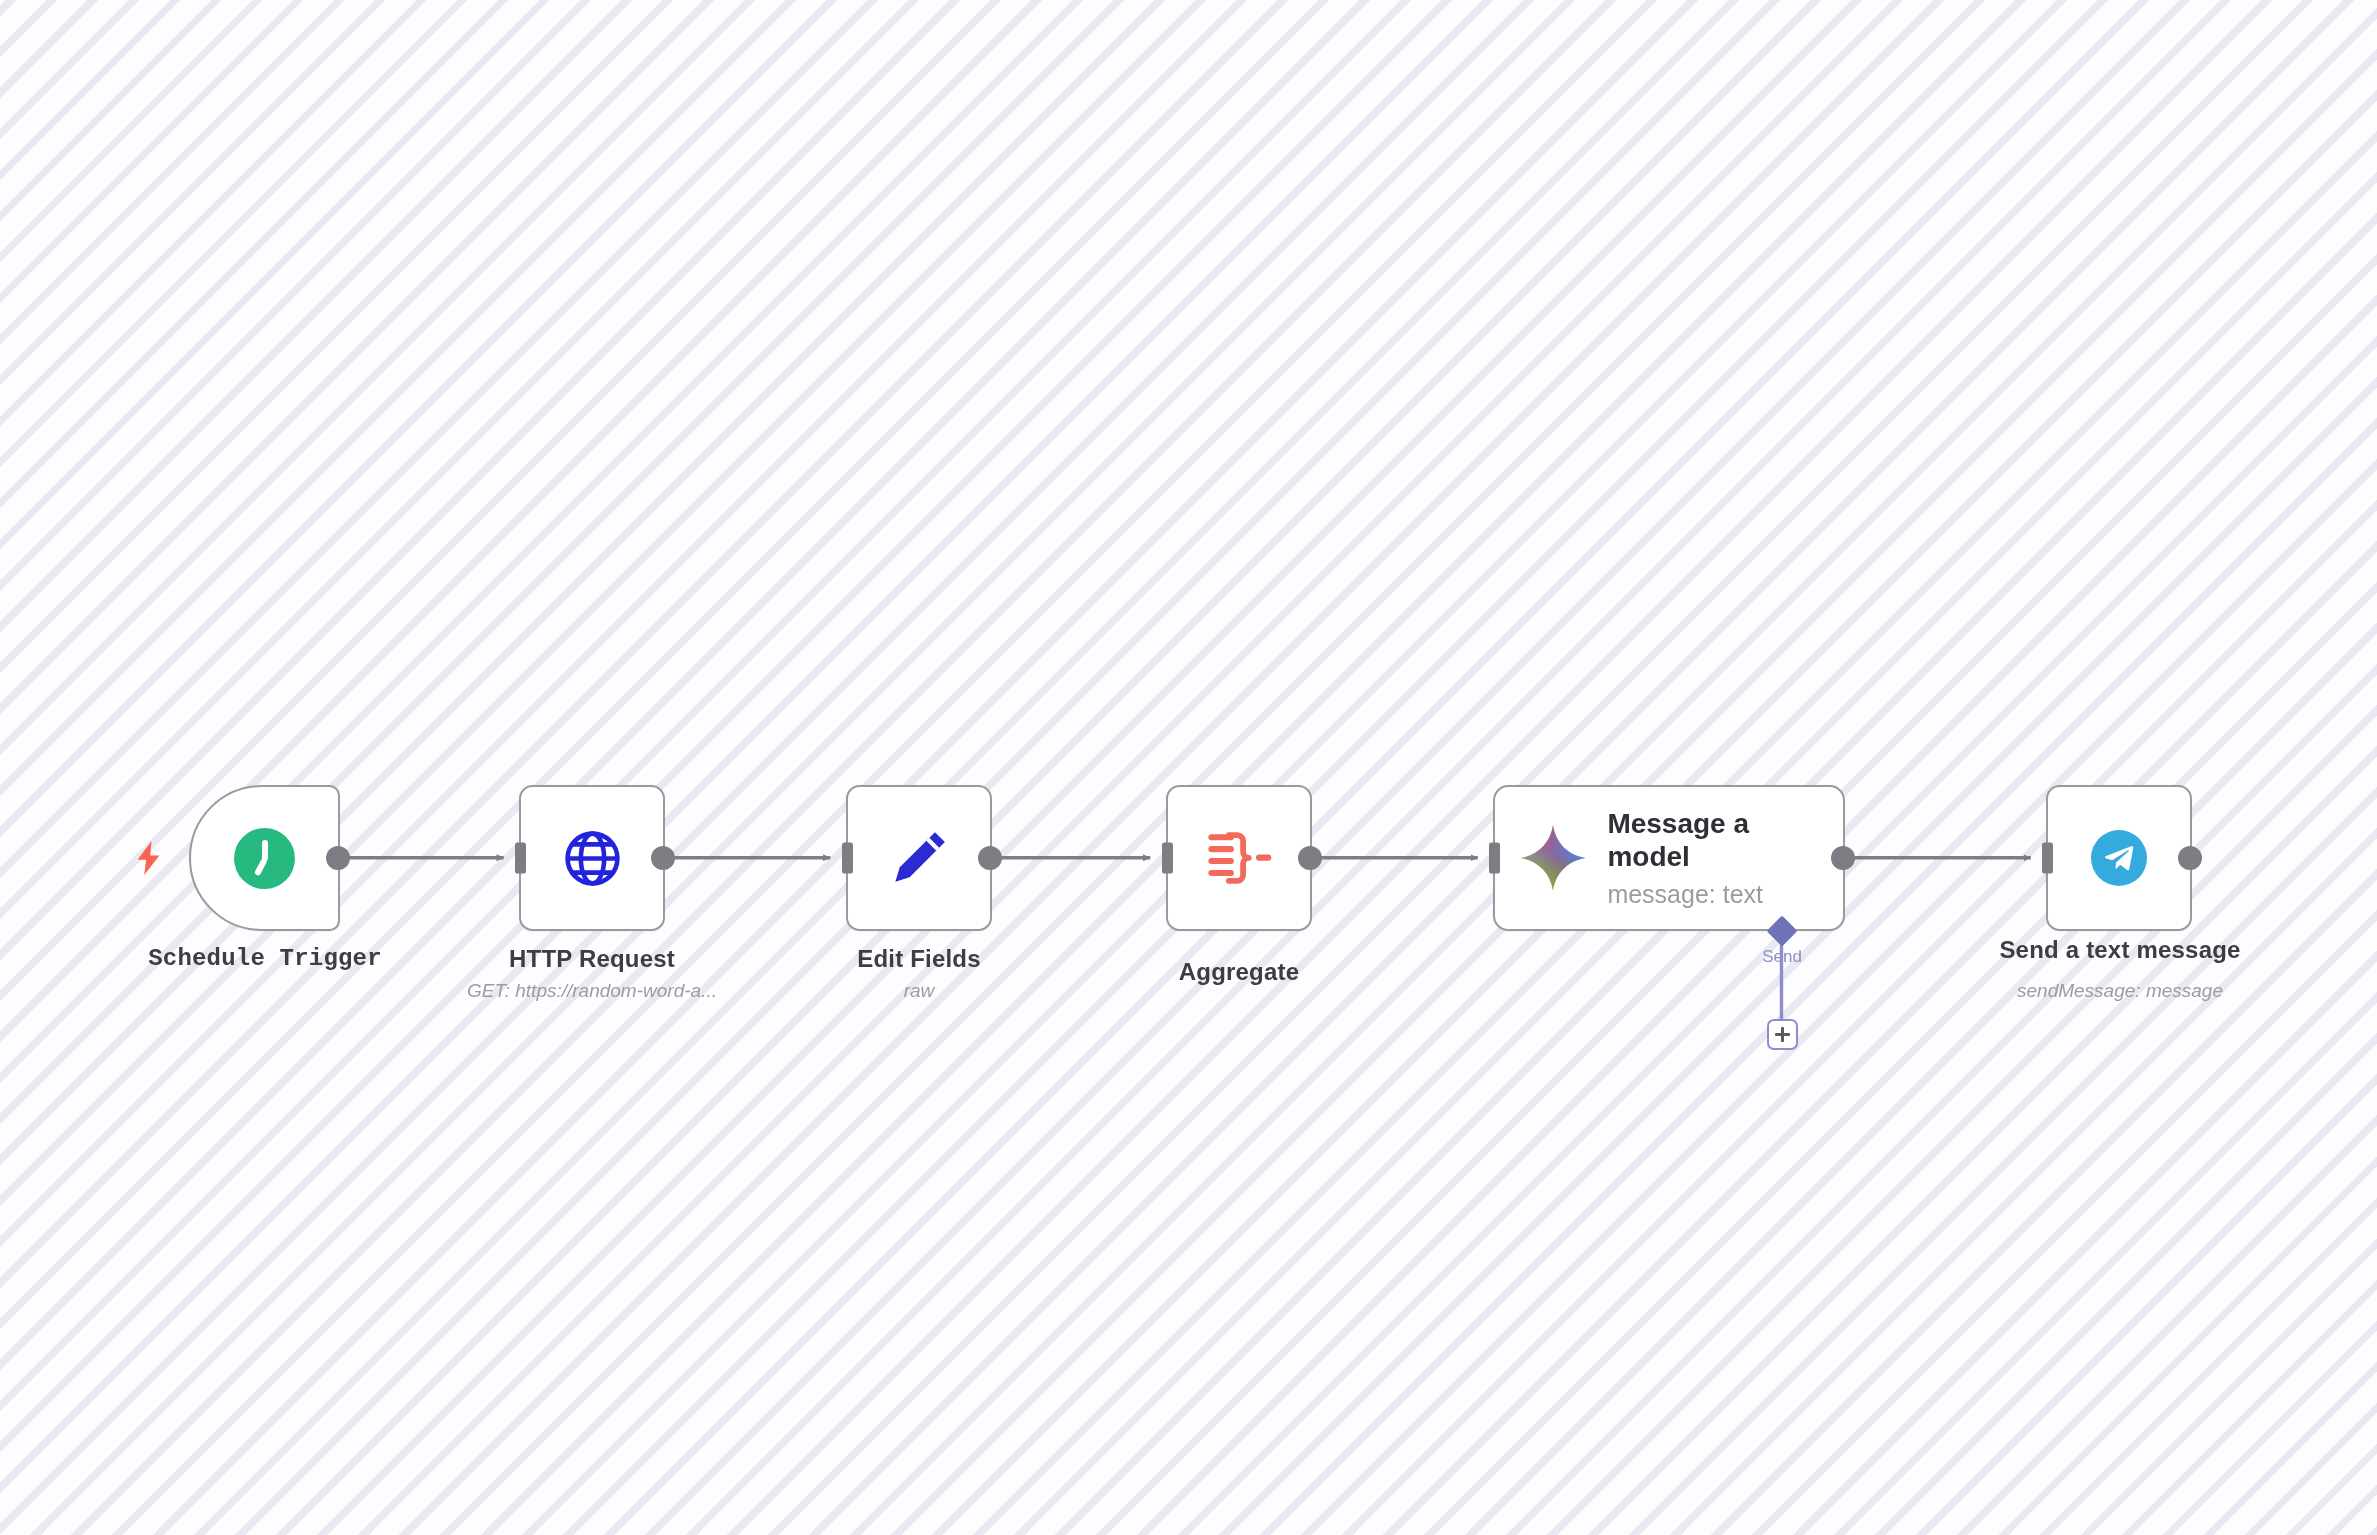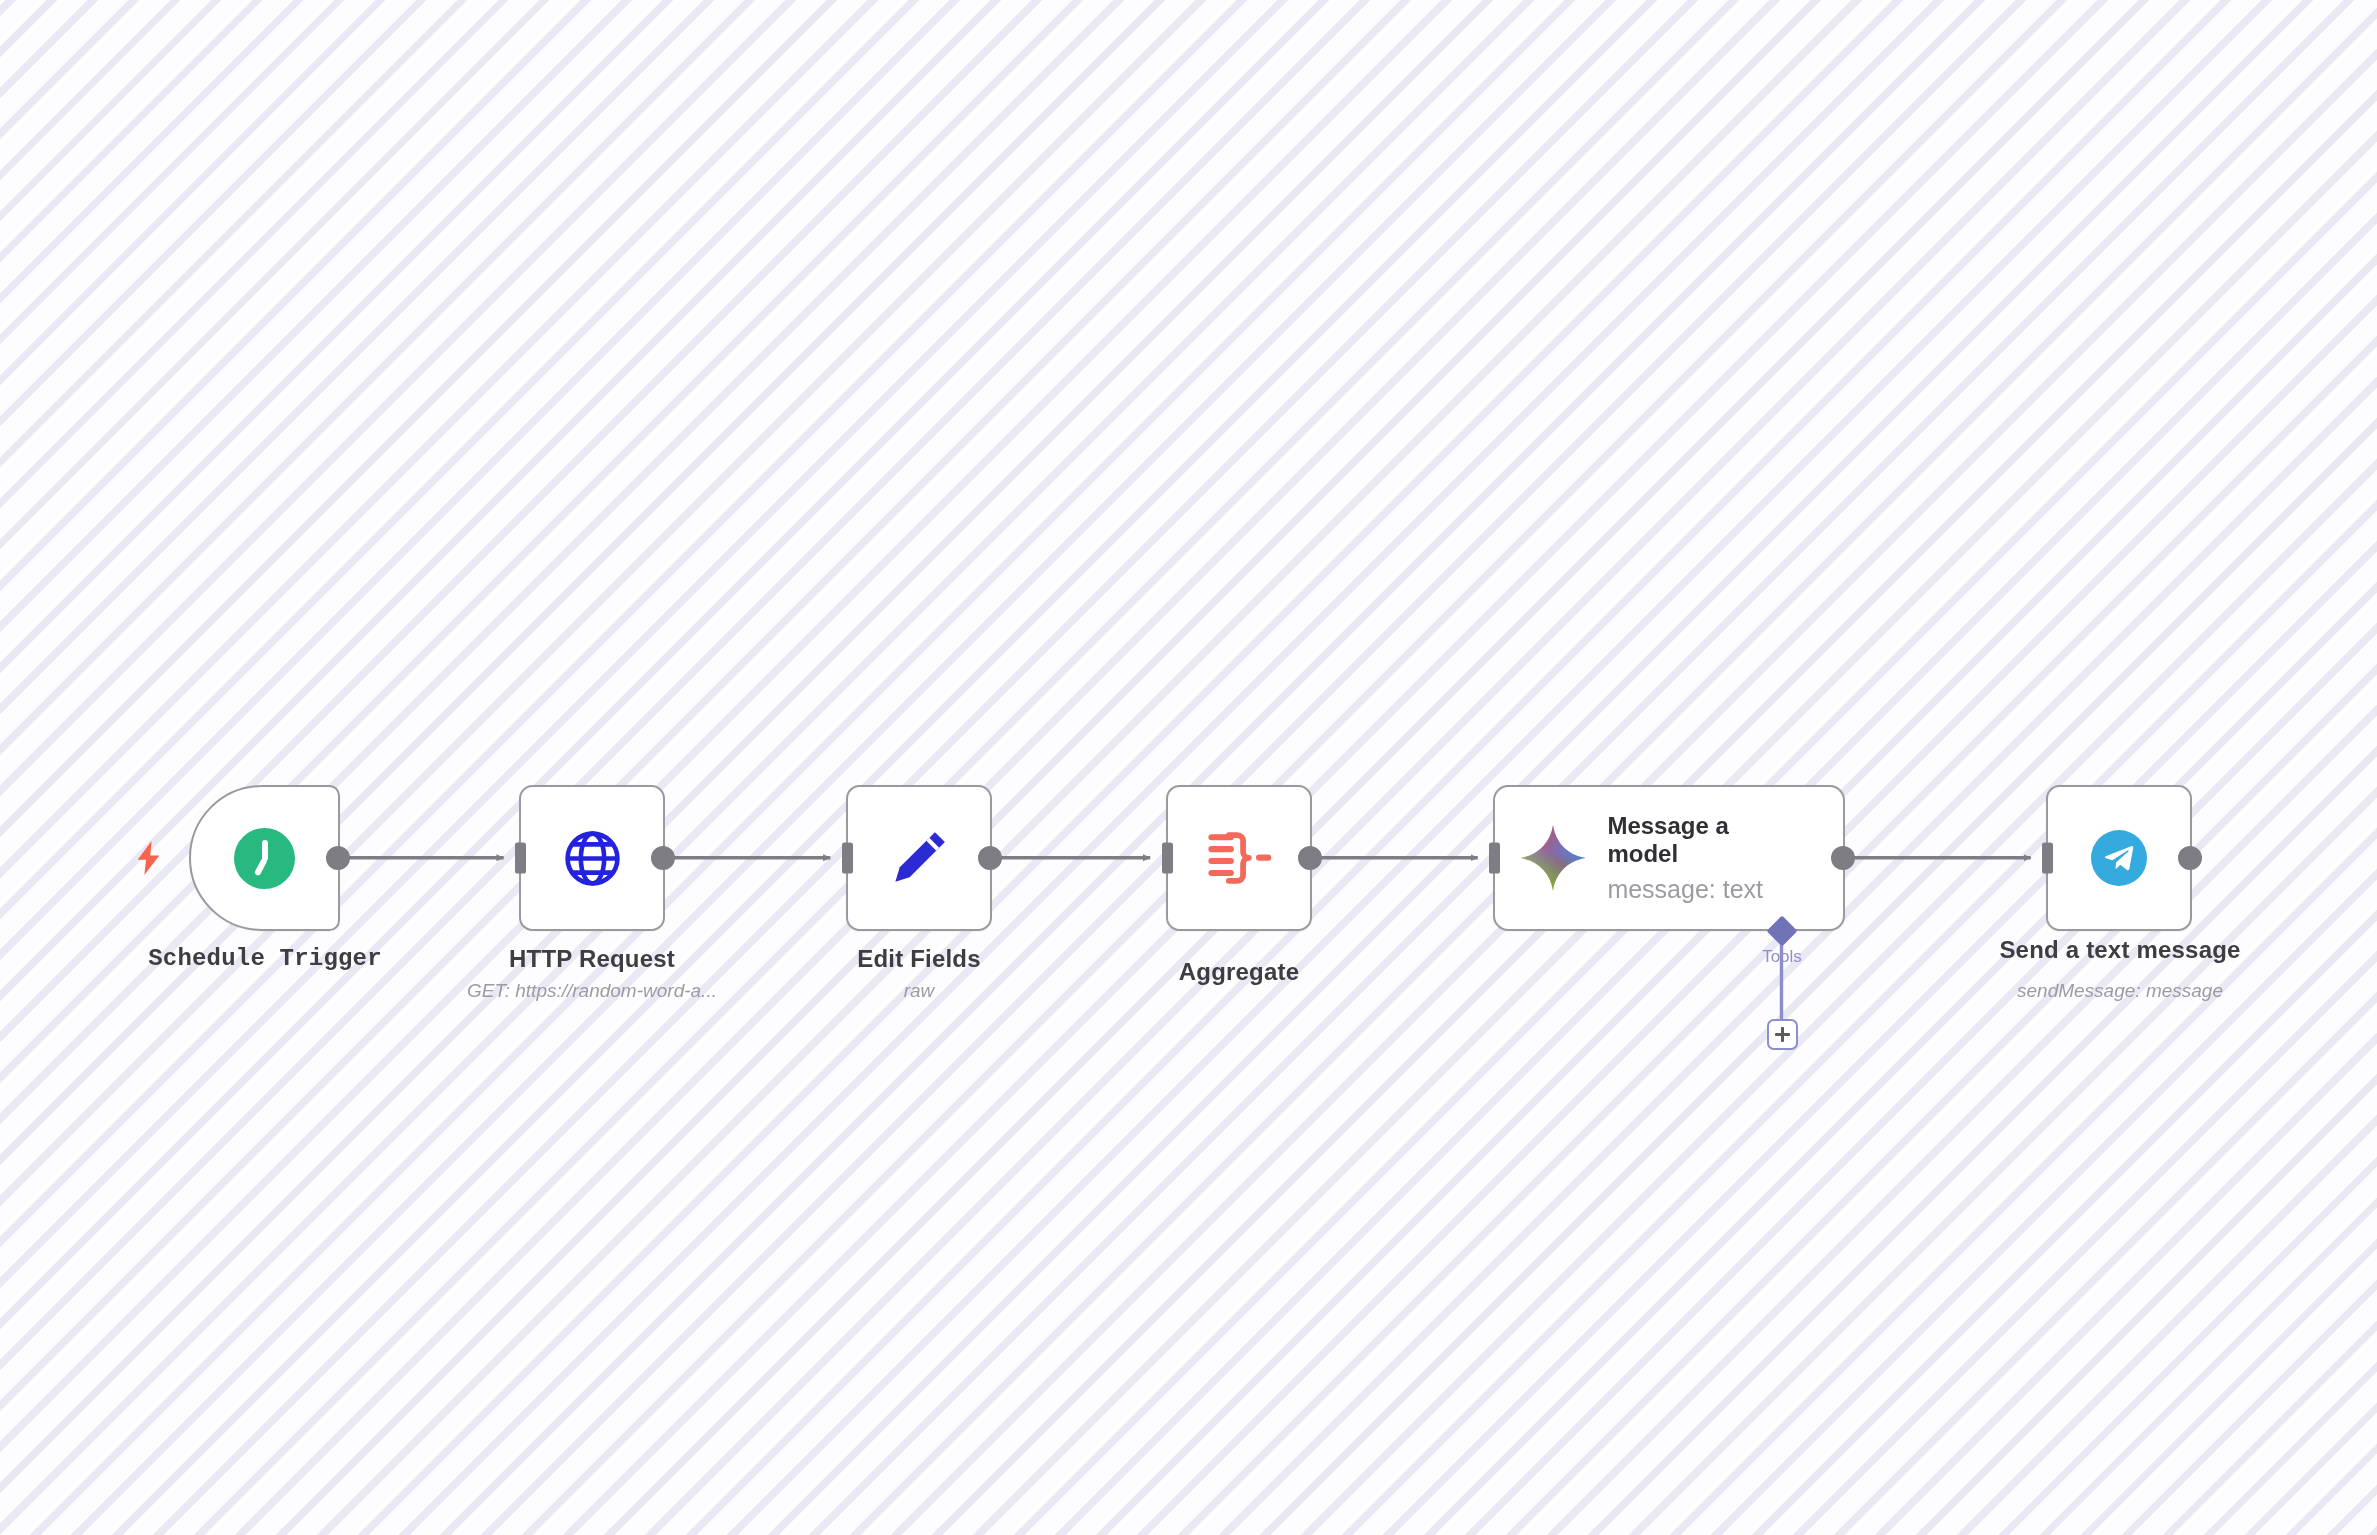--- a/index.html
+++ b/index.html
@@ -108,21 +108,21 @@
     font-size: 19px;
     font-weight: 400;
     white-space: nowrap;
     left: 50%;
     transform: translateX(-50%);
     font-style: italic;
   }
 
   
   .inner-title {
-    font-size: 24px;
+    font-size: 28px;
     font-weight: 700;
     color: #2f2f35;
     line-height: 1.18;
     max-width: 170px;
   }
   .inner-sub {
     font-size: 25px;
     font-weight: 400;
     color: #9b9ba3;
     margin-top: 6.8px;
@@ -321,21 +321,21 @@
     </svg>
     <div class="inner-text-col">
       <div class="inner-title">Message a model</div>
       <div class="inner-sub">message: text</div>
     </div>
     <span class="ep-in"></span>
     <span class="ep-out"></span>
   </div>
 
   <span class="diamond" style="left:1771px; top:920px;"></span>
-  <div class="tools-label" style="left:1782px; top:947px;">Tools</div>
+  <div class="tools-label" style="left:1782px; top:947px;">Send</div>
   <div class="plus-btn" style="left:1767px; top:1019px;">
     <span class="bar-h"></span>
     <span class="bar-v"></span>
   </div>
 
   <div class="node" style="left:2046px; top:785px; width:146px; height:146px;">
     <span class="icon-tg">
       <svg width="34" height="34" viewBox="0 0 24 24">
         <path d="M21 3.5 L2.6 10.7 C1.9 11 1.9 11.9 2.7 12.1 L7.3 13.5 L18.3 6.6
                  C18.7 6.35 19.1 6.85 18.78 7.15 L9.9 15.2 L9.55 19.6

